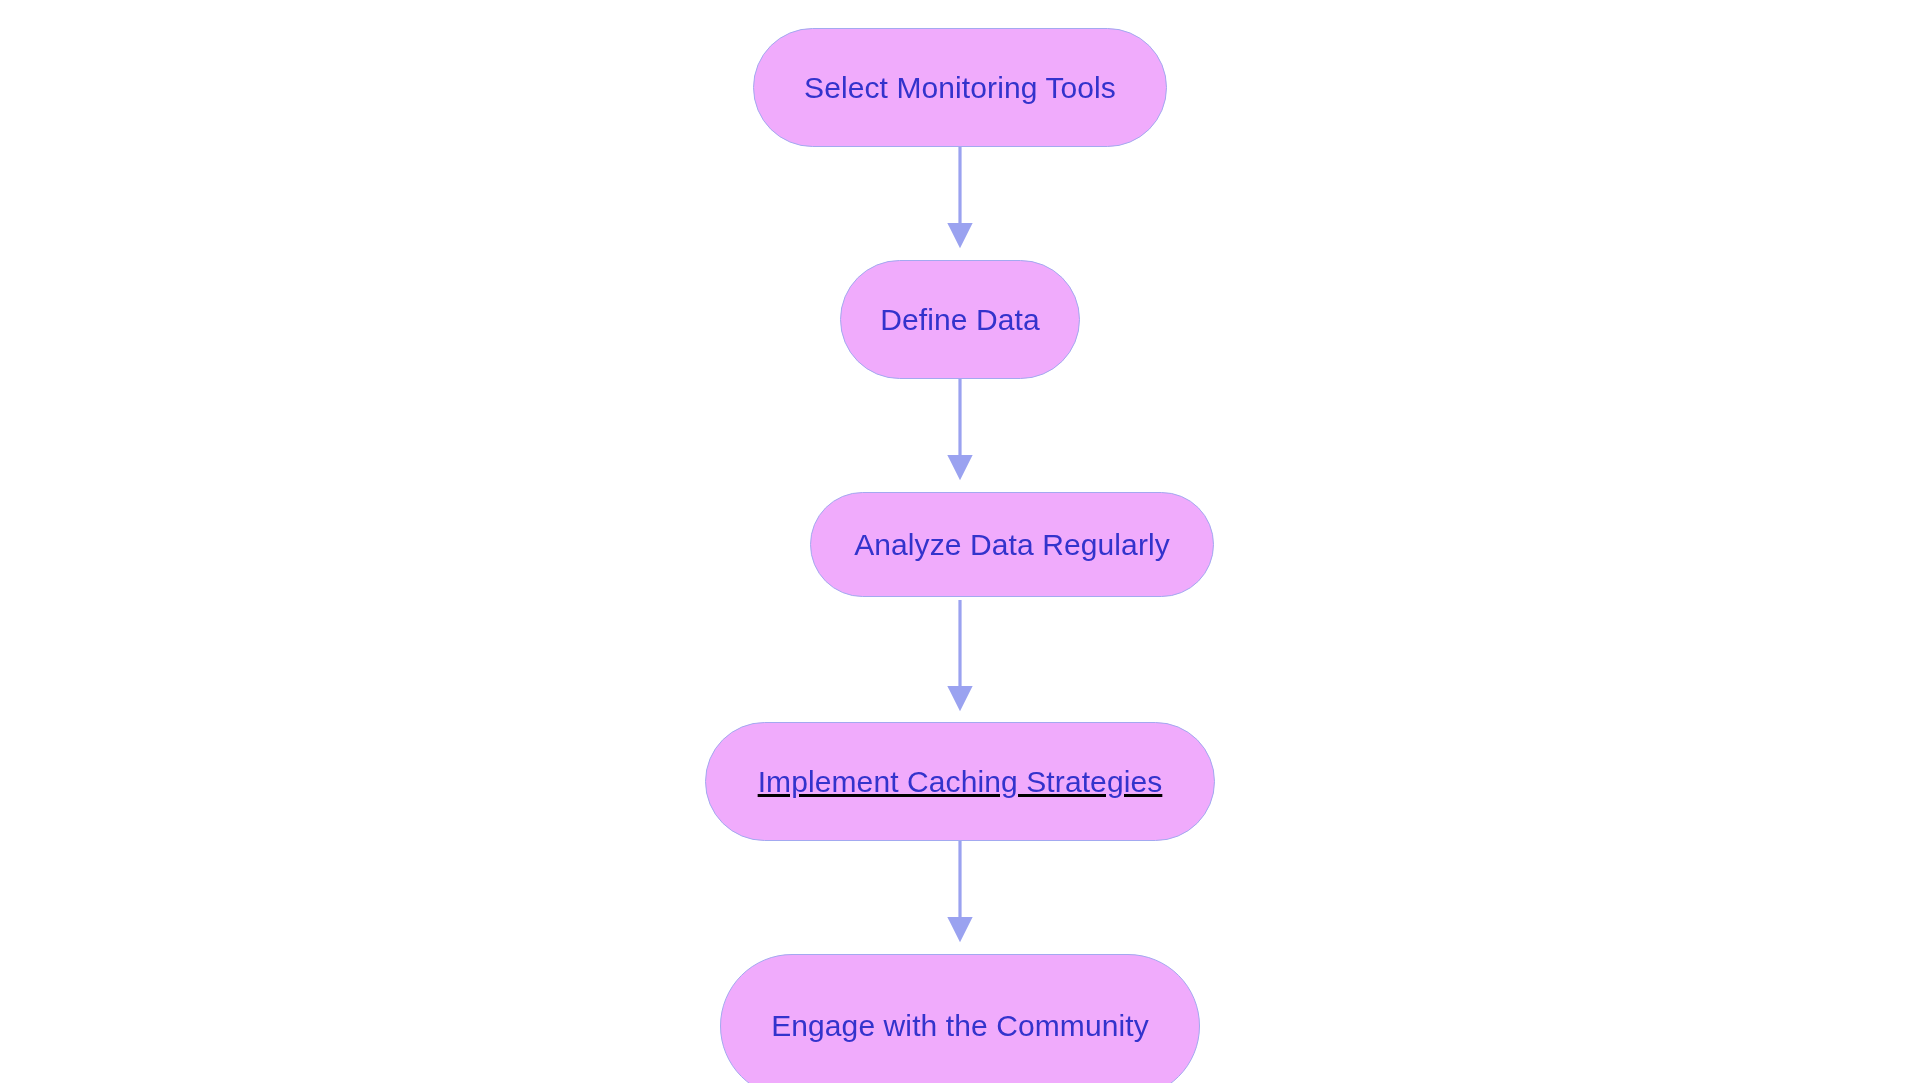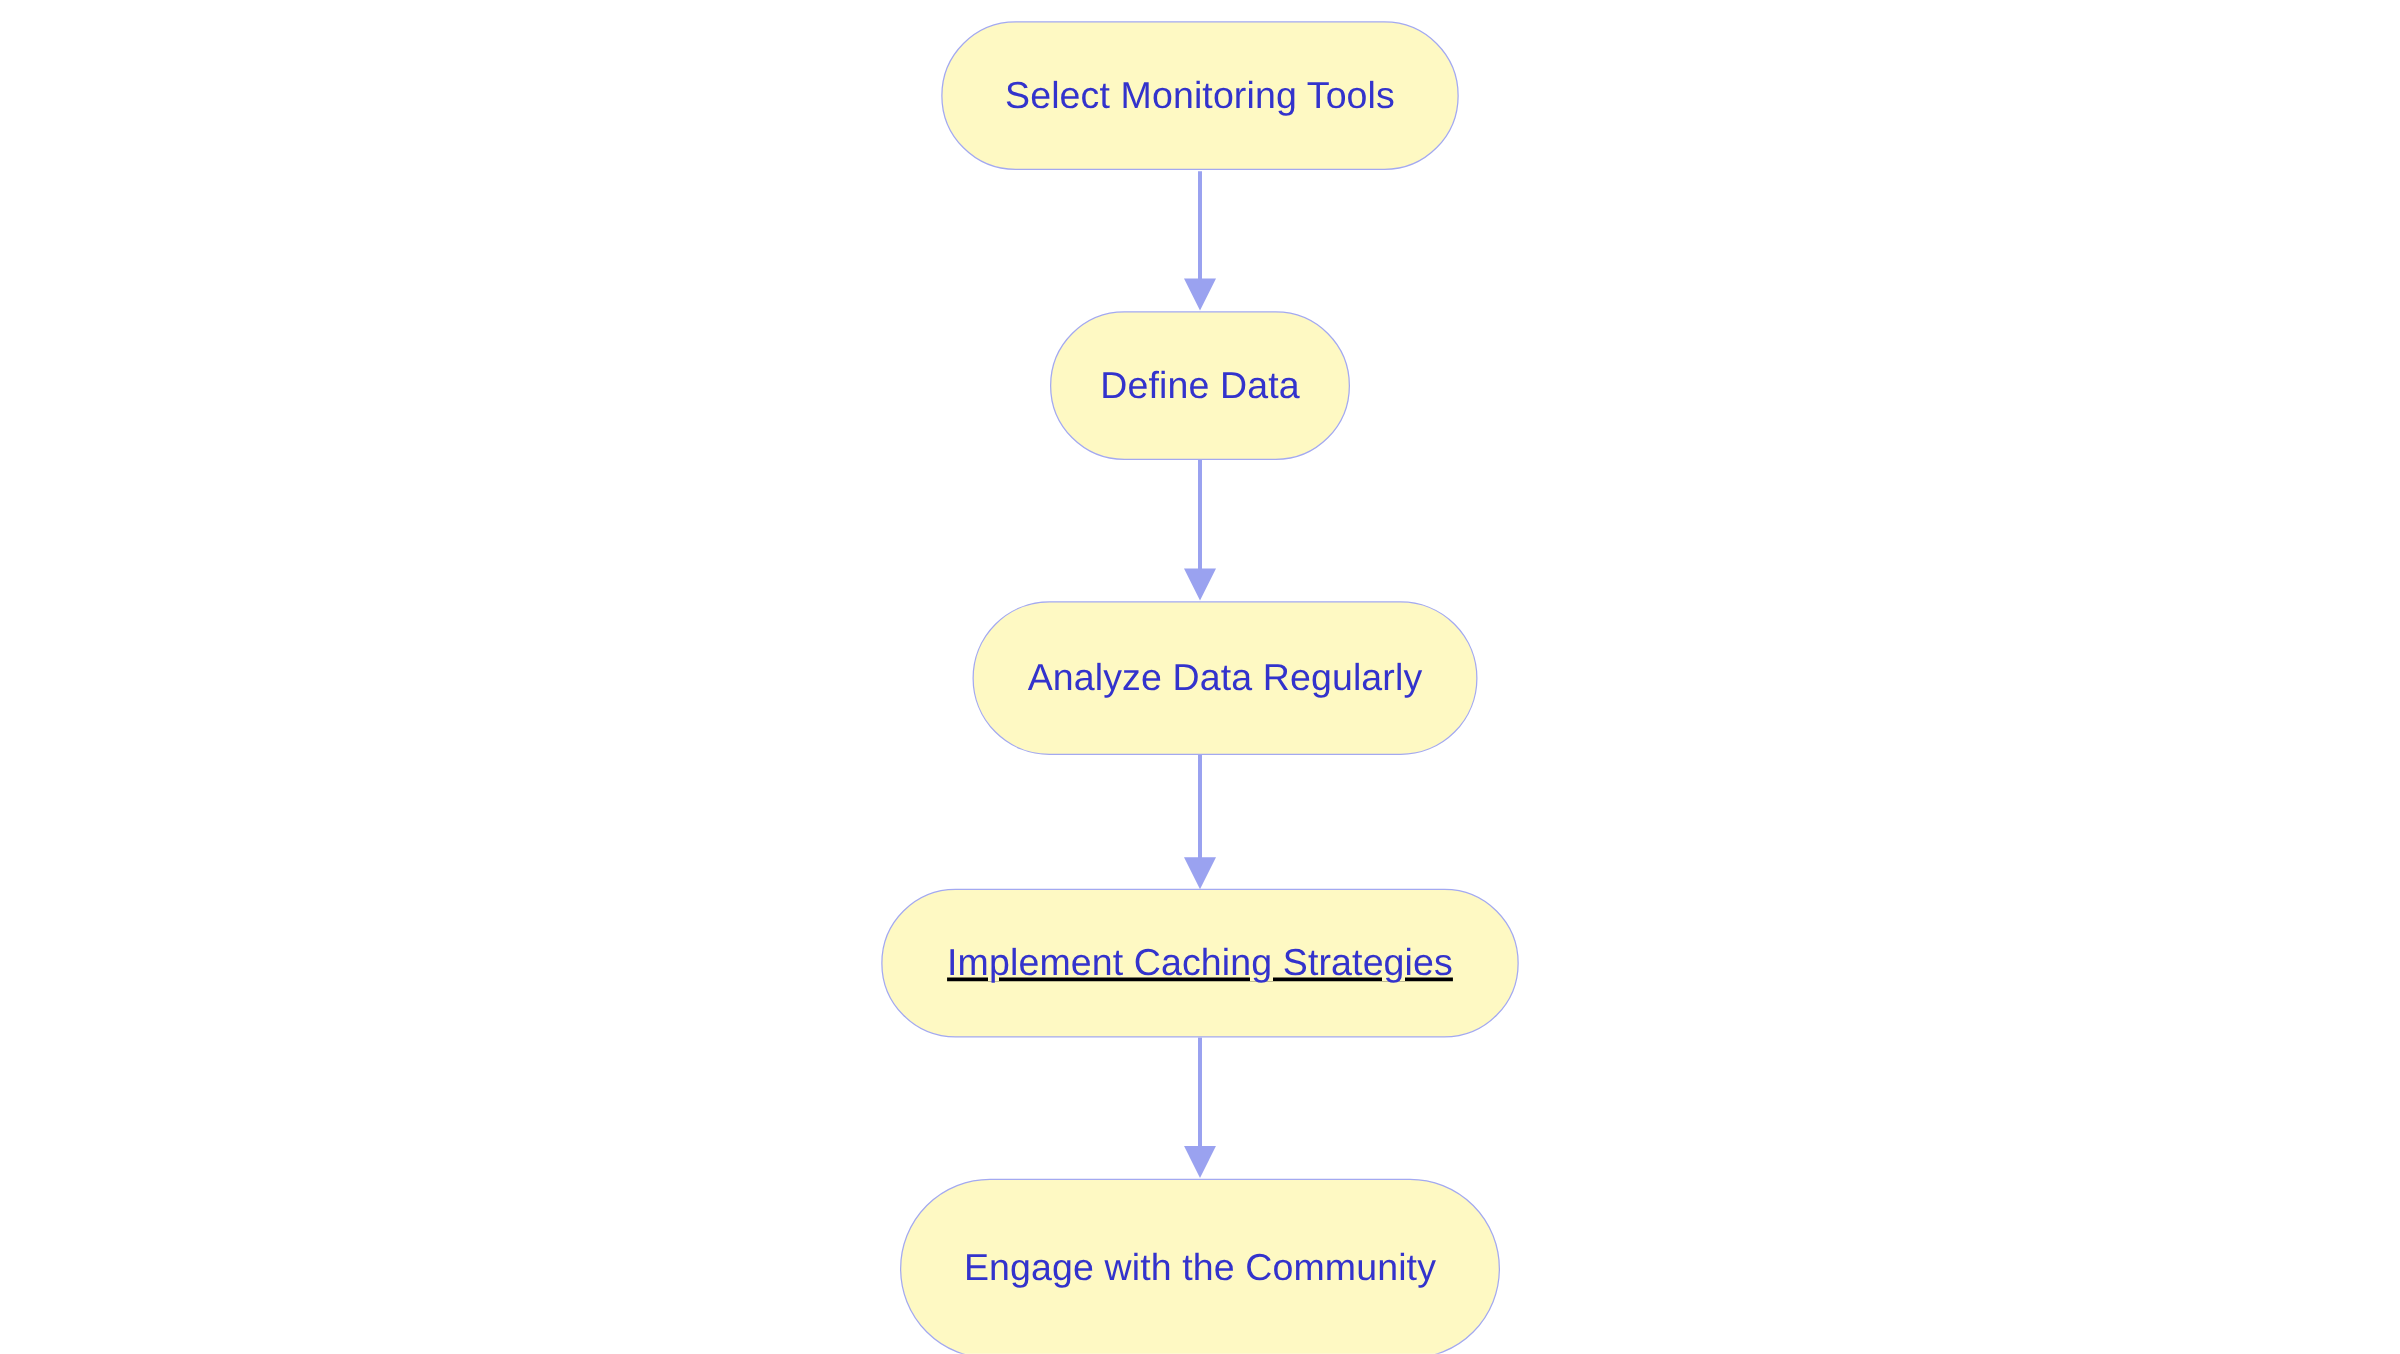--- a/index.html
+++ b/index.html
@@ -30,24 +30,25 @@
     height: 1083px;
     pointer-events: none;
   }
 
   .node {
     position: absolute;
     box-sizing: border-box;
     display: flex;
     align-items: center;
     justify-content: center;
-    background: #fef9c3;
+    background: #f0abfc;
     border: 1.6px solid #a3a9f0;
     border-radius: 9999px;
     transform: translateX(-50%);
+    margin-top: 11px;
   }
 
   .node-label {
     color: #3333cc;
     font-size: 30px;
     font-weight: 400;
     letter-spacing: 0.1px;
     line-height: 1;
     white-space: nowrap;
     text-align: center;
@@ -81,21 +82,21 @@
   </svg>
 
   <div class="node" style="left:960px; top:17px; width:414px; height:119px;">
     <span class="node-label">Select Monitoring Tools</span>
   </div>
 
   <div class="node" style="left:960px; top:249px; width:240px; height:119px;">
     <span class="node-label">Define Data</span>
   </div>
 
-  <div class="node" style="left:980px; top:481px; width:404px; height:123px;">
+  <div class="node" style="left:1012px; top:481px; width:404px; height:105px;">
     <span class="node-label">Analyze Data Regularly</span>
   </div>
 
   <div class="node" style="left:960px; top:711px; width:510px; height:119px;text-decoration:underline;">
     <span class="node-label">Implement Caching Strategies</span>
   </div>
 
   <div class="node" style="left:960px; top:943px; width:480px; height:144px;">
     <span class="node-label">Engage with the Community</span>
   </div>

